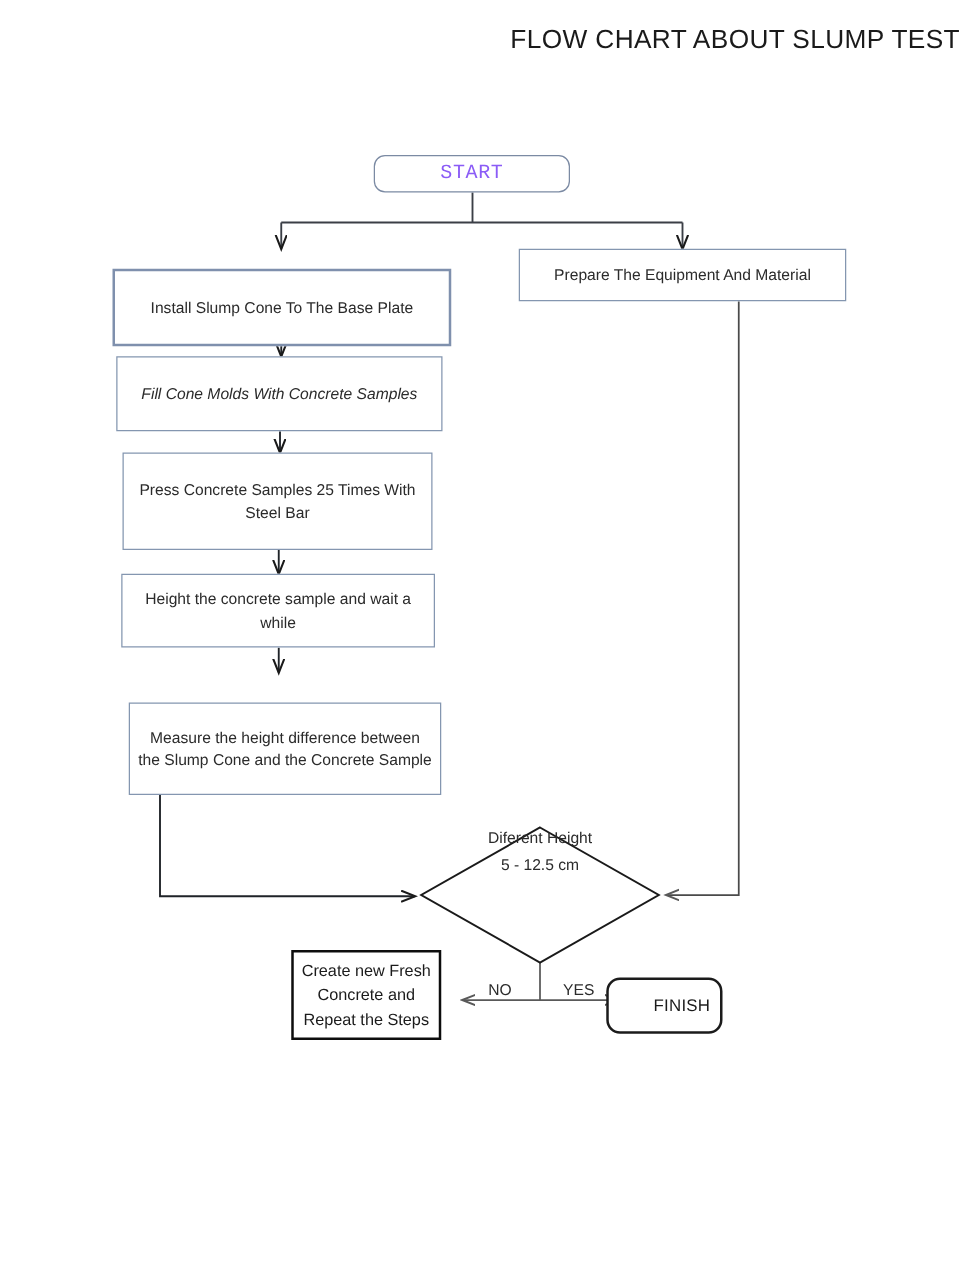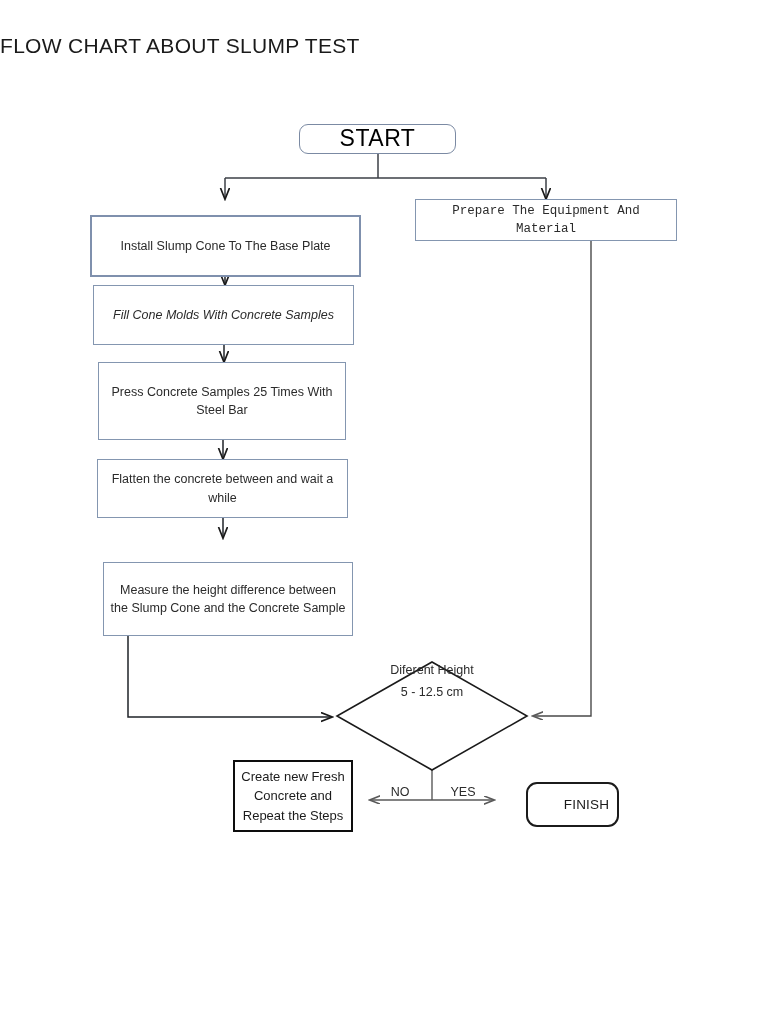--- a/index.html
+++ b/index.html
@@ -24,23 +24,23 @@
     position: absolute;
     left: 0;
     top: 0;
     width: 768px;
     height: 1024px;
     pointer-events: none;
   }
   .title {
     position: absolute;
     left: 0;
-    top: 34px;
-    width: 768px;
-    text-align: left;
+    top: 20px;
+    width: 768px;
+    text-align: right;
     font-size: 21px;
     font-weight: 400;
     letter-spacing: 0.3px;
     color: #1a1a1a;
   }
   .node {
     position: absolute;
     box-sizing: border-box;
     display: flex;
     align-items: center;
@@ -58,23 +58,24 @@
   }
   .proc {
     border: 1.3px solid #8496b0;
   }
   .proc-thick {
     border: 2px solid #7f90ad;
   }
   .terminator {
     border: 1.6px solid #7b8aa3;
     border-radius: 9px;
-    font-size: 23px;
+    font-size: 16px;
     letter-spacing: 0.5px;
-    color: #000000;
+    color: #8b5cf6;
+    font-family: Liberation Mono, monospace;
   }
   .terminator-dark {
     border: 2px solid #1b1b1b;
     border-radius: 11px;
     font-size: 13.5px;
     color: #1b1b1b;
     letter-spacing: 0.2px;
   }
   .black-box {
     border: 2.2px solid #0d0d0d;
@@ -150,54 +151,54 @@
 
     <g stroke="#1a1a1a" stroke-width="1.6" fill="#ffffff">
       <polygon points="432,662 527,716 432,770 337,716"></polygon>
     </g>
   </svg>
 
   <div class="node terminator" style="left:299px; top:124px; width:157px; height:30px;">
     <span>START</span>
   </div>
 
-  <div class="node proc" style="left:415px; top:199px; width:262px; height:42px;font-family:Liberation Mono, monospace;">
+  <div class="node proc" style="left:415px; top:199px; width:262px; height:42px;">
     <span>Prepare The Equipment And Material</span>
   </div>
 
   <div class="node proc-thick" style="left:90px; top:215px; width:271px; height:62px;">
     <span>Install Slump Cone To The Base Plate</span>
   </div>
 
   <div class="node proc" style="left:93px; top:285px; width:261px; height:60px;font-style:italic;">
     <span>Fill Cone Molds With Concrete Samples</span>
   </div>
 
   <div class="node proc" style="left:98px; top:362px; width:248px; height:78px;">
     <span>Press Concrete Samples 25 Times With Steel Bar</span>
   </div>
 
   <div class="node proc" style="left:97px; top:459px; width:251px; height:59px;">
-    <span>Flatten the concrete between and wait a while</span>
+    <span>Height the concrete sample and wait a while</span>
   </div>
 
   <div class="node proc" style="left:103px; top:538px; width:250px; height:74px;margin-top:24px;">
     <span>Measure the height difference between the Slump Cone and the Concrete Sample</span>
   </div>
 
   <div class="decision-label" style="left:337px; top:660px; width:190px;">
     <div>Diferent Height</div>
     <div>5 - 12.5 cm</div>
   </div>
 
   <div class="edge-label" style="left:382px; top:785px; width:36px;">NO</div>
 
   <div class="edge-label" style="left:444px; top:785px; width:38px;">YES</div>
 
   <div class="node black-box" style="left:233px; top:760px; width:120px; height:72px;">
     <span>Create new Fresh Concrete and Repeat the Steps</span>
   </div>
 
-  <div class="node terminator-dark" style="left:526px; top:782px; width:93px; height:45px;padding-left:34px;">
+  <div class="node terminator-dark" style="left:485px; top:782px; width:93px; height:45px;padding-left:34px;">
     <span>FINISH</span>
   </div>
 
 </div>
 
 </body></html>

